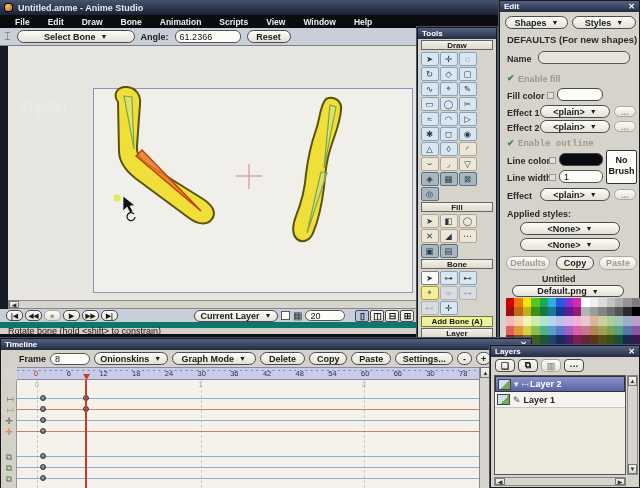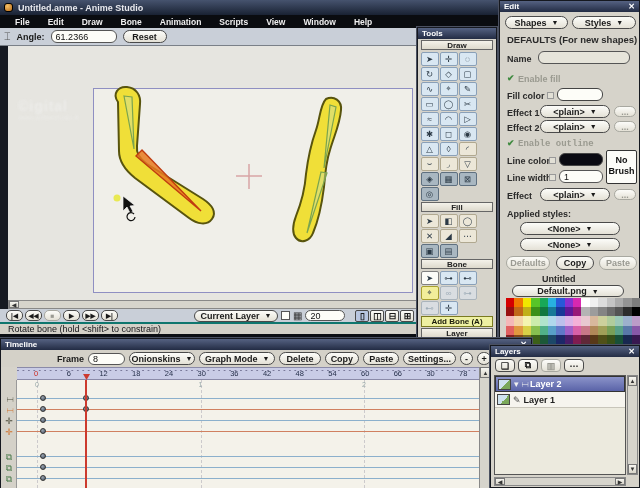--- a/index.html
+++ b/index.html
@@ -38,21 +38,21 @@
   #watermark .w1 { font:bold 14px "Liberation Sans",sans-serif; letter-spacing:1px; }
   #watermark .w2 { font:7px "Liberation Sans",sans-serif; color:rgba(245,245,245,.38); }
 
   #vscroll { left:427px; top:46px; width:12px; height:254px; background:#d6d4cc; border:1px solid #888; }
   .scr-btn { background:linear-gradient(#f6f5f0,#d8d5ca); border:1px solid #777;
     font:6px "Liberation Sans",sans-serif; color:#333; display:flex; align-items:center; justify-content:center; }
   #hscroll { left:8px; top:300px; width:419px; height:9px; background:#d6d4cc; border:1px solid #888; }
 
   #playbar { left:0; top:309px; width:500px; height:13px; background:#c9cfd8; display:flex; align-items:center; gap:3px; padding-left:6px; }
   .pbtn { height:11px; min-width:17px; border-radius:5px; font-size:6.5px; padding:0 2px; }
-  #statusbar { left:0; top:322px; width:500px; height:12px; background:#d4d1c8; border-top:2px solid #0f766e;
+  #statusbar { left:0; top:322px; width:500px; height:12px; background:#d4d1c8; border-top:6px solid #0f766e;
     font:9px "Liberation Sans",sans-serif; color:#16161a; display:flex; align-items:center; padding-left:8px; }
   #under-status { left:0; top:334px; width:500px; height:4px; background:#0c0f14; }
   #gap-right { left:438px; top:28px; width:62px; height:310px; background:#2a2f3a; }
 
   
   .panel { background:#d6d3ca; border:1px solid #15181f; box-shadow:0 0 0 1px #4a5060; }
   .ptitle { height:11px; background:linear-gradient(#556282,#232c44); display:flex; align-items:center;
     padding:0 4px; }
   .ptitle .pt { font:bold 8px "Liberation Sans",sans-serif; color:#fff; flex:1; }
   .ptitle .px { font:bold 8px "Liberation Sans",sans-serif; color:#fff; }
@@ -140,20 +140,24 @@
       <div class="menu-item">Draw</div>
       <div class="menu-item">Bone</div>
       <div class="menu-item">Animation</div>
       <div class="menu-item">Scripts</div>
       <div class="menu-item">View</div>
       <div class="menu-item">Window</div>
       <div class="menu-item">Help</div>
     </div>
   <div class="abs" id="topbar">
     <span style="font-size:11px;color:#555;">⌶</span>
+    <div class="pill" style="width:118px;height:13px;">
+      <span>Select Bone</span>
+      <span class="arr">▼</span>
+    </div>
     <span style="font:bold 9px 'Liberation Sans',sans-serif;color:#1a1a1a;">Angle:</span>
     <div class="inputbox" style="width:66px;height:13px;">61.2366</div>
     <div class="pill" style="width:44px;height:13px;">Reset</div>
   </div>
 
   <div class="abs" id="left-edge"></div>
   <div class="abs" id="canvas-area">
     <div class="abs" id="doc-frame" style="left:85px;top:42px;width:320px;height:205px;"></div>
     <svg class="abs" width="419" height="254" viewBox="8 46 419 254">
 
@@ -488,21 +492,21 @@
         </div>
       </div>
   </div>
 
   <div class="abs panel" id="timeline-panel">
     <div class="ptitle">
       <span class="pt">Timeline</span>
       <span class="px">✕</span>
     </div>
     <div id="tl-toolbar">
-      <span style="font:bold 9px 'Liberation Sans',sans-serif;color:#1a1a1a;margin-left:38px;">Frame</span>
+      <span style="font:bold 9px 'Liberation Sans',sans-serif;color:#1a1a1a;">Frame</span>
       <div class="inputbox" style="width:40px;height:12px;">8</div>
       <div class="pill" style="width:74px;height:13px;">
         <span>Onionskins</span>
         <span class="arr">▼</span>
       </div>
       <div class="pill" style="width:84px;height:13px;">
         <span>Graph Mode</span>
         <span class="arr">▼</span>
       </div>
       <div class="pill" style="width:46px;height:13px;">Delete</div>

